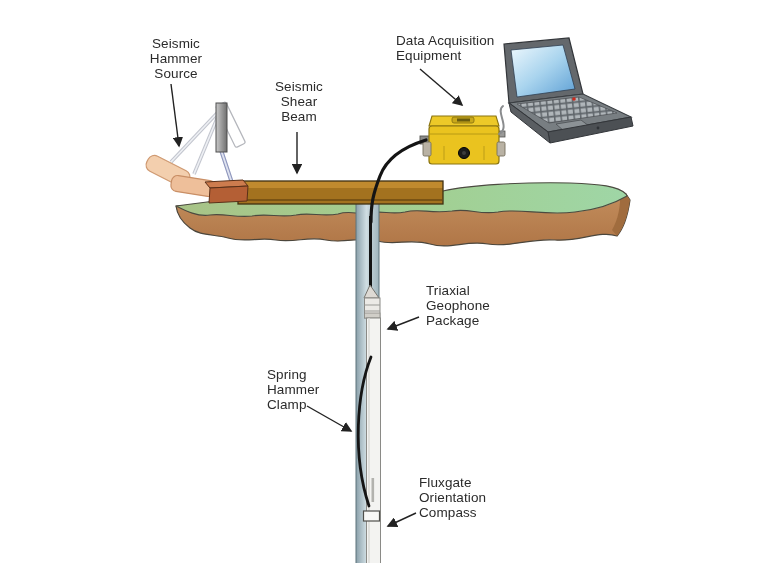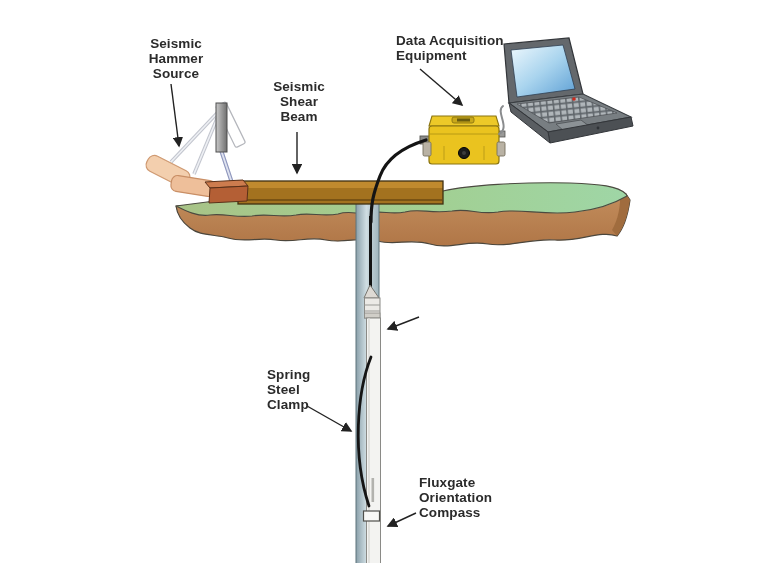--- a/index.html
+++ b/index.html
@@ -1,17 +1,17 @@
 <!DOCTYPE html>
 <html style="--label-text: #2b2b2b; --grass: #a6c78d; --grass-right: #a2d6a4; --soil: #bd8a59; --beam-top: #c08a2e; --beam-front: #a3721f; --strike-block: #b45f35; --hammer-head: #f3cfae; --borehole: #b7c9cf; --probe-body: #f3f3f1; --cable: #141414; --daq-box: #eac31f; --laptop-body: #64686c; --laptop-screen-light: #eef8fd; --laptop-screen-dark: #5d9fd4; --arrow: #222222;"><head>
 <meta charset="utf-8">
 <style>
   html,body{margin:0;padding:0;background:#ffffff;}
   #stage{position:relative;width:768px;height:563px;background:#ffffff;overflow:hidden;
-         font-family:"Liberation Sans",sans-serif;font-weight:bold;}
+         font-family:"Liberation Sans",sans-serif;}
   #scene{position:absolute;left:0;top:0;}
   .lbl{position:absolute;font-size:13.5px;line-height:15px;color:var(--label-text,#2b2b2b);
        white-space:pre-line;letter-spacing:.1px;}
   .lbl.center{text-align:center;}
 </style>
 </head>
 <body>
 
 <div id="stage">
 
@@ -162,22 +162,25 @@
 Hammer
 Source</div>
 
   <div class="lbl center" style="left:258px;top:79px;width:82px;">Seismic
 Shear
 Beam</div>
 
   <div class="lbl" style="left:396px;top:33px;width:120px;">Data Acquisition
 Equipment</div>
 
+  <div class="lbl" style="left:426px;top:283px;width:95px;">Triaxial
+Geophone
+Package</div>
 
   <div class="lbl" style="left:267px;top:367px;width:70px;">Spring
-Steel
+Hammer
 Clamp</div>
 
   <div class="lbl" style="left:419px;top:475px;width:95px;">Fluxgate
 Orientation
 Compass</div>
 
 </div>
 
 </body></html>

